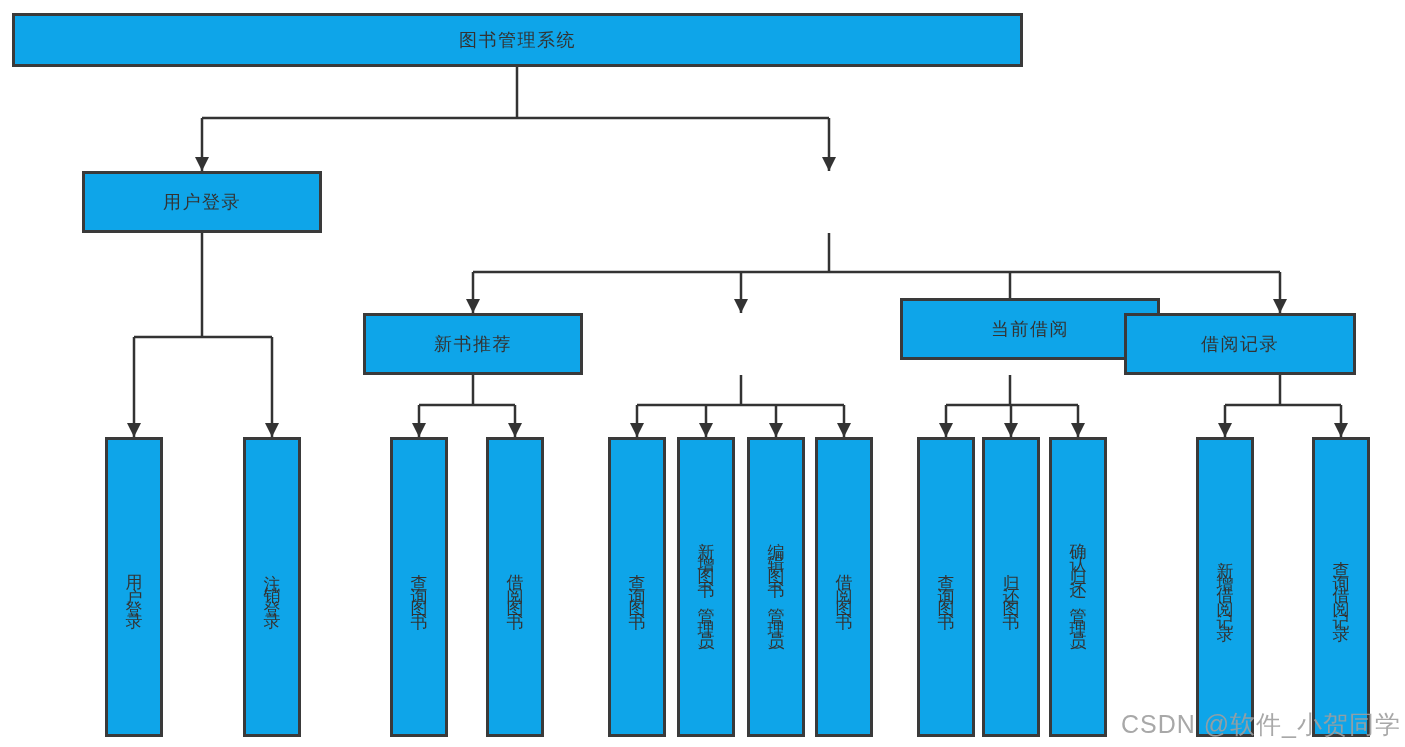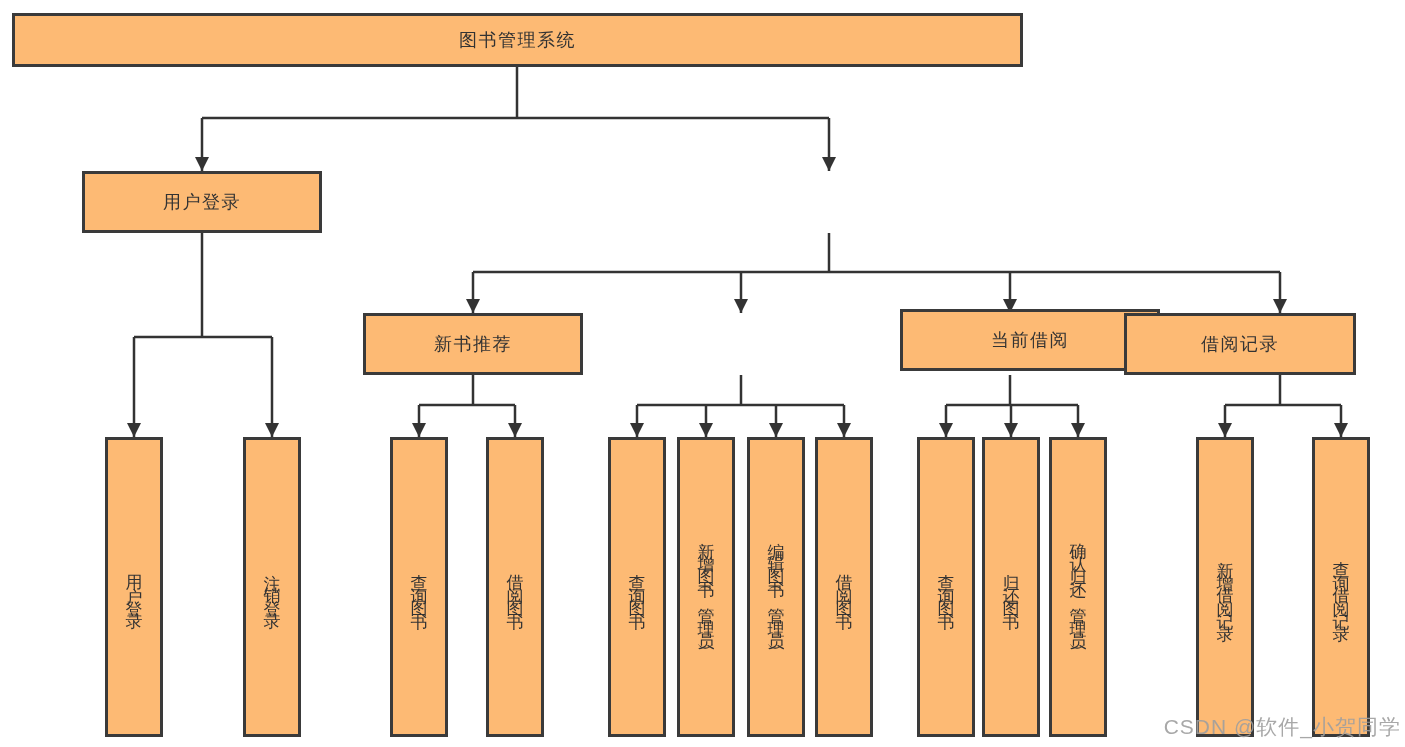--- a/index.html
+++ b/index.html
@@ -9,41 +9,41 @@
     background:#ffffff;
     font-family:"Liberation Sans", sans-serif;
     color:#333333;
     overflow:hidden;
   }
   .connectors { position:absolute; left:0; top:0; z-index:1; }
   .node {
     position:absolute;
     box-sizing:border-box;
     border:3px solid #3a3a3a;
-    background:#fdba74;
+    background:#0ea5e9;
     display:flex;
     align-items:center;
     justify-content:center;
     font-size:18px;
     letter-spacing:1.5px;
     z-index:2;
     white-space:nowrap;
   }
   .leaf {
     writing-mode:vertical-rl;
     text-orientation:mixed;
     font-size:17px;
     letter-spacing:13px;
     line-height:1;
   }
   .watermark {
     position:absolute;
     right:4px;
     bottom:6px;
-    font-size:21px;
+    font-size:25px;
     letter-spacing:1px;
     color:rgba(158,158,158,0.9);
     z-index:5;
   }
 </style>
 </head>
 <body>
 
 <div class="canvas">
 
@@ -95,21 +95,21 @@
       <path d="M1225 405 V437" marker-end="url(#ah)"></path>
       <path d="M1341 405 V437" marker-end="url(#ah)"></path>
     </g>
   </svg>
 
   <div class="node" style="left:12px; top:13px; width:1011px; height:54px;">图书管理系统</div>
 
   <div class="node" style="left:82px; top:171px; width:240px; height:62px;">用户登录</div>
 
   <div class="node" style="left:363px; top:313px; width:220px; height:62px;">新书推荐</div>
-  <div class="node" style="left:900px; top:309px; width:260px; height:62px;">当前借阅</div>
+  <div class="node" style="left:900px; top:298px; width:260px; height:62px;">当前借阅</div>
   <div class="node" style="left:1124px; top:313px; width:232px; height:62px;">借阅记录</div>
 
   <div class="node leaf" style="left:105px; top:437px; width:58px; height:300px;">用户登录</div>
   <div class="node leaf" style="left:243px; top:437px; width:58px; height:300px;">注销登录</div>
 
   <div class="node leaf" style="left:390px; top:437px; width:58px; height:300px;">查询图书</div>
   <div class="node leaf" style="left:486px; top:437px; width:58px; height:300px;">借阅图书</div>
 
   <div class="node leaf" style="left:608px; top:437px; width:58px; height:300px;">查询图书</div>
   <div class="node leaf" style="left:677px; top:437px; width:58px; height:300px;">新增图书（管理员）</div>

